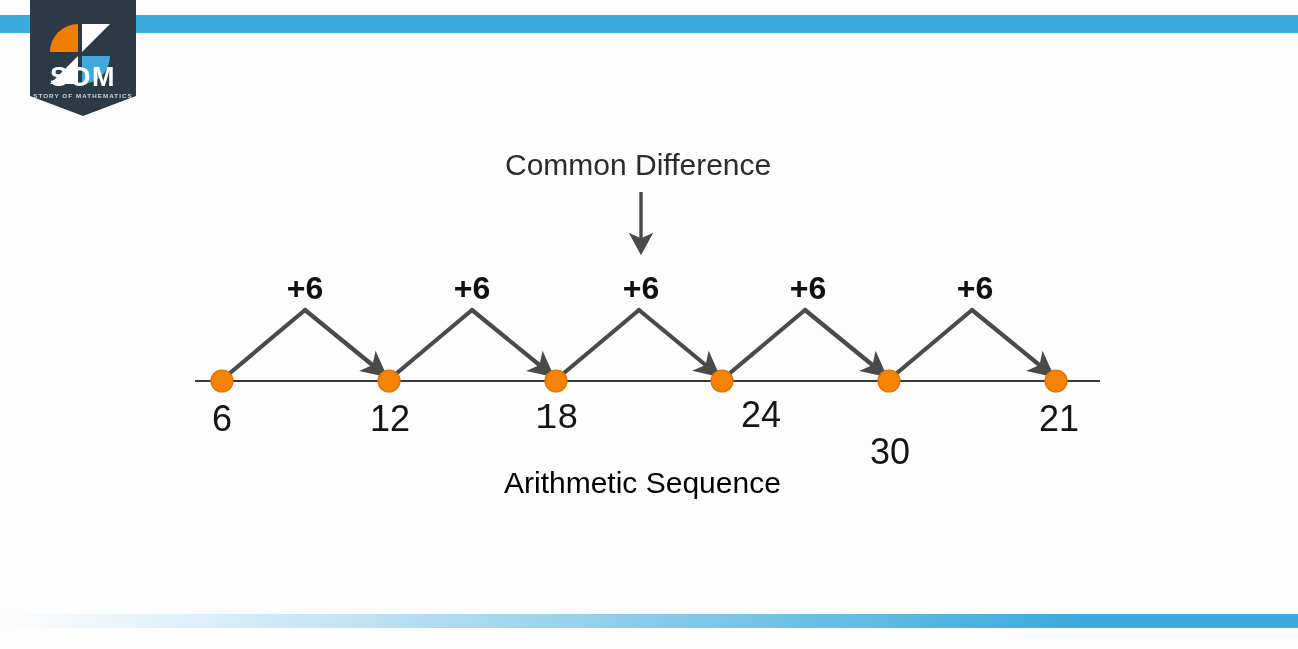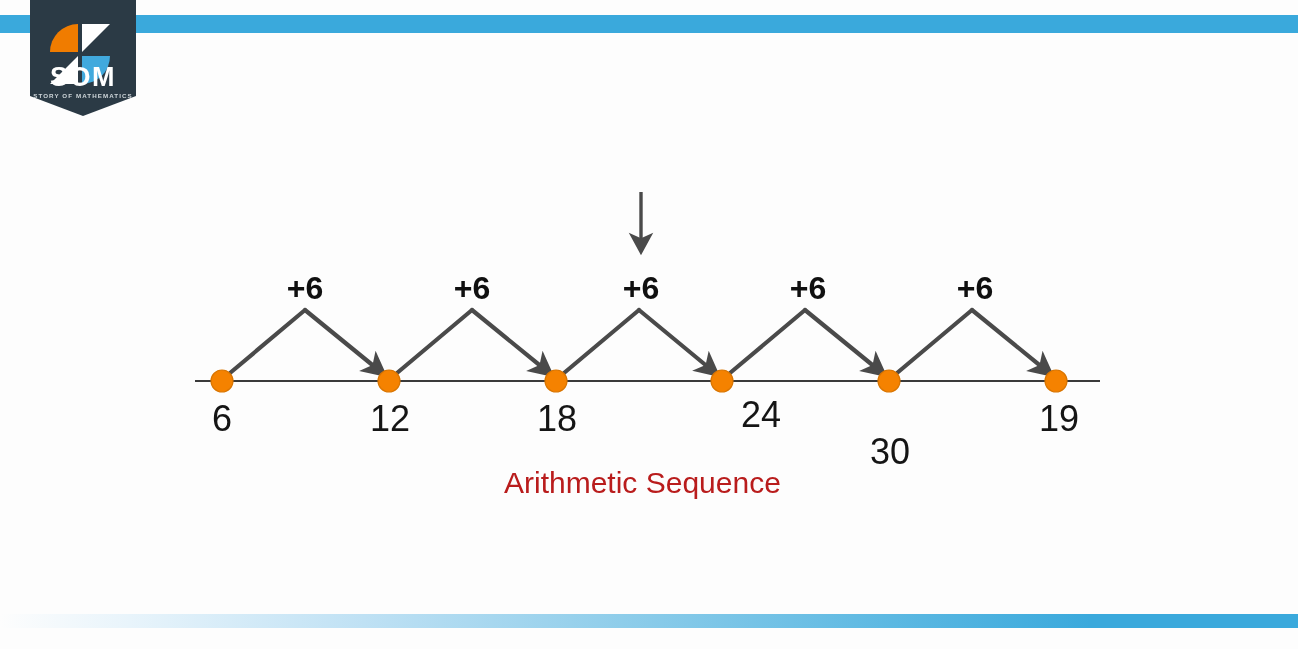--- a/index.html
+++ b/index.html
@@ -85,21 +85,21 @@
     letter-spacing: 0px;
   }
 
   .caption-label {
     position: absolute;
     left: 504px;
     top: 466px;
     font-family: "Liberation Sans", sans-serif;
     font-size: 30px;
     font-weight: 400;
-    color: #b91c1c;
+    color: #000000;
     white-space: nowrap;
   }
 
   .diff-label {
     position: absolute;
     top: 270px;
     font-family: "Liberation Sans", sans-serif;
     font-size: 32px;
     font-weight: bold;
     color: #101010;
@@ -189,29 +189,30 @@
         <circle cx="222" cy="381" r="11" fill="#f58200" stroke="#d97500" stroke-width="1.2"></circle>
         <circle cx="389" cy="381" r="11" fill="#f58200" stroke="#d97500" stroke-width="1.2"></circle>
         <circle cx="556" cy="381" r="11" fill="#f58200" stroke="#d97500" stroke-width="1.2"></circle>
         <circle cx="722" cy="381" r="11" fill="#f58200" stroke="#d97500" stroke-width="1.2"></circle>
         <circle cx="889" cy="381" r="11" fill="#f58200" stroke="#d97500" stroke-width="1.2"></circle>
         <circle cx="1056" cy="381" r="11" fill="#f58200" stroke="#d97500" stroke-width="1.2"></circle>
       </g>
     </svg>
   </div>
 
+  <div class="callout-label">Common Difference</div>
 
   <div class="diff-label" style="left:305px;">+6</div>
   <div class="diff-label" style="left:472px;">+6</div>
   <div class="diff-label" style="left:641px;">+6</div>
   <div class="diff-label" style="left:808px;">+6</div>
   <div class="diff-label" style="left:975px;">+6</div>
 
   <div class="term-label" style="left:222px;">6</div>
   <div class="term-label" style="left:390px;">12</div>
-  <div class="term-label" style="left:557px;">18</div>
+  <div class="term-label" style="left:557px;font-family:Liberation Mono, monospace;">18</div>
   <div class="term-label" style="left:721px; top:394px;margin-left:40px;">24</div>
   <div class="term-label" style="left:890px;margin-top:33px;">30</div>
-  <div class="term-label" style="left:1059px;">19</div>
+  <div class="term-label" style="left:1059px;">21</div>
 
   <div class="caption-label">Arithmetic Sequence</div>
 
 </div>
 
 </body></html>

